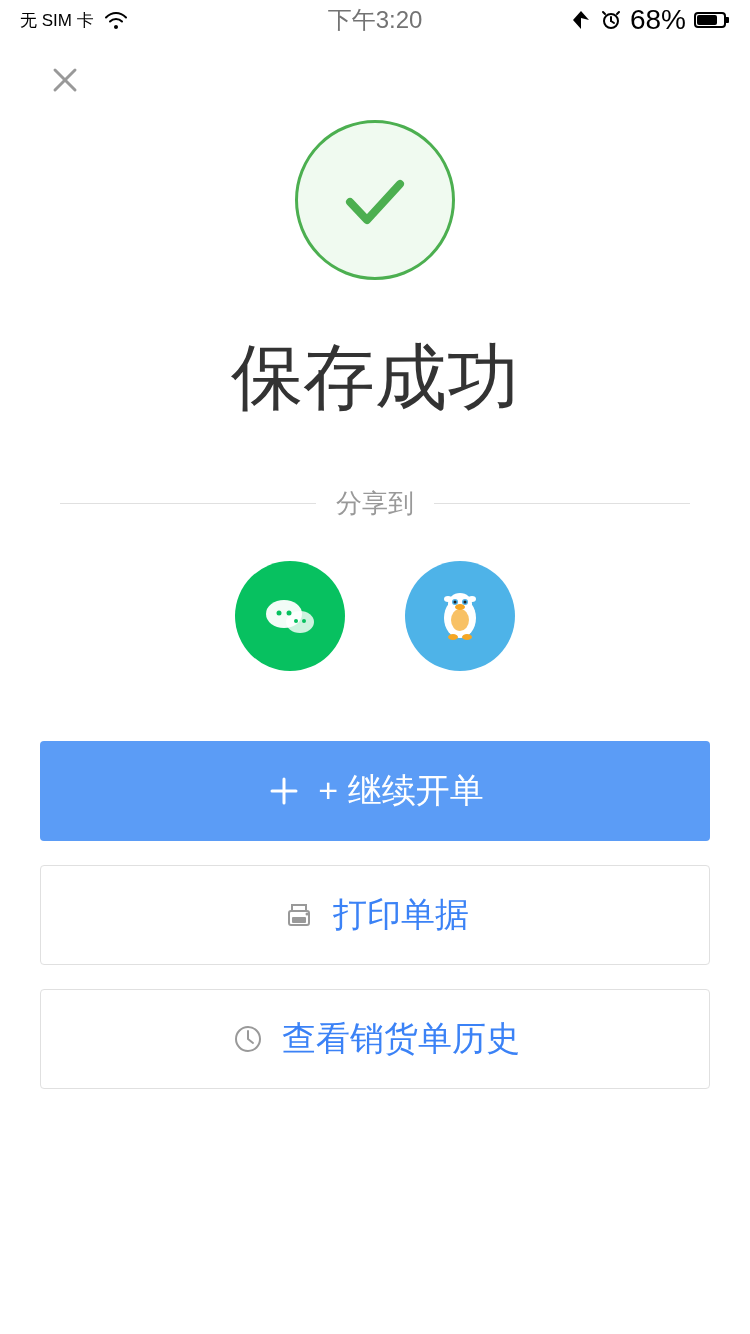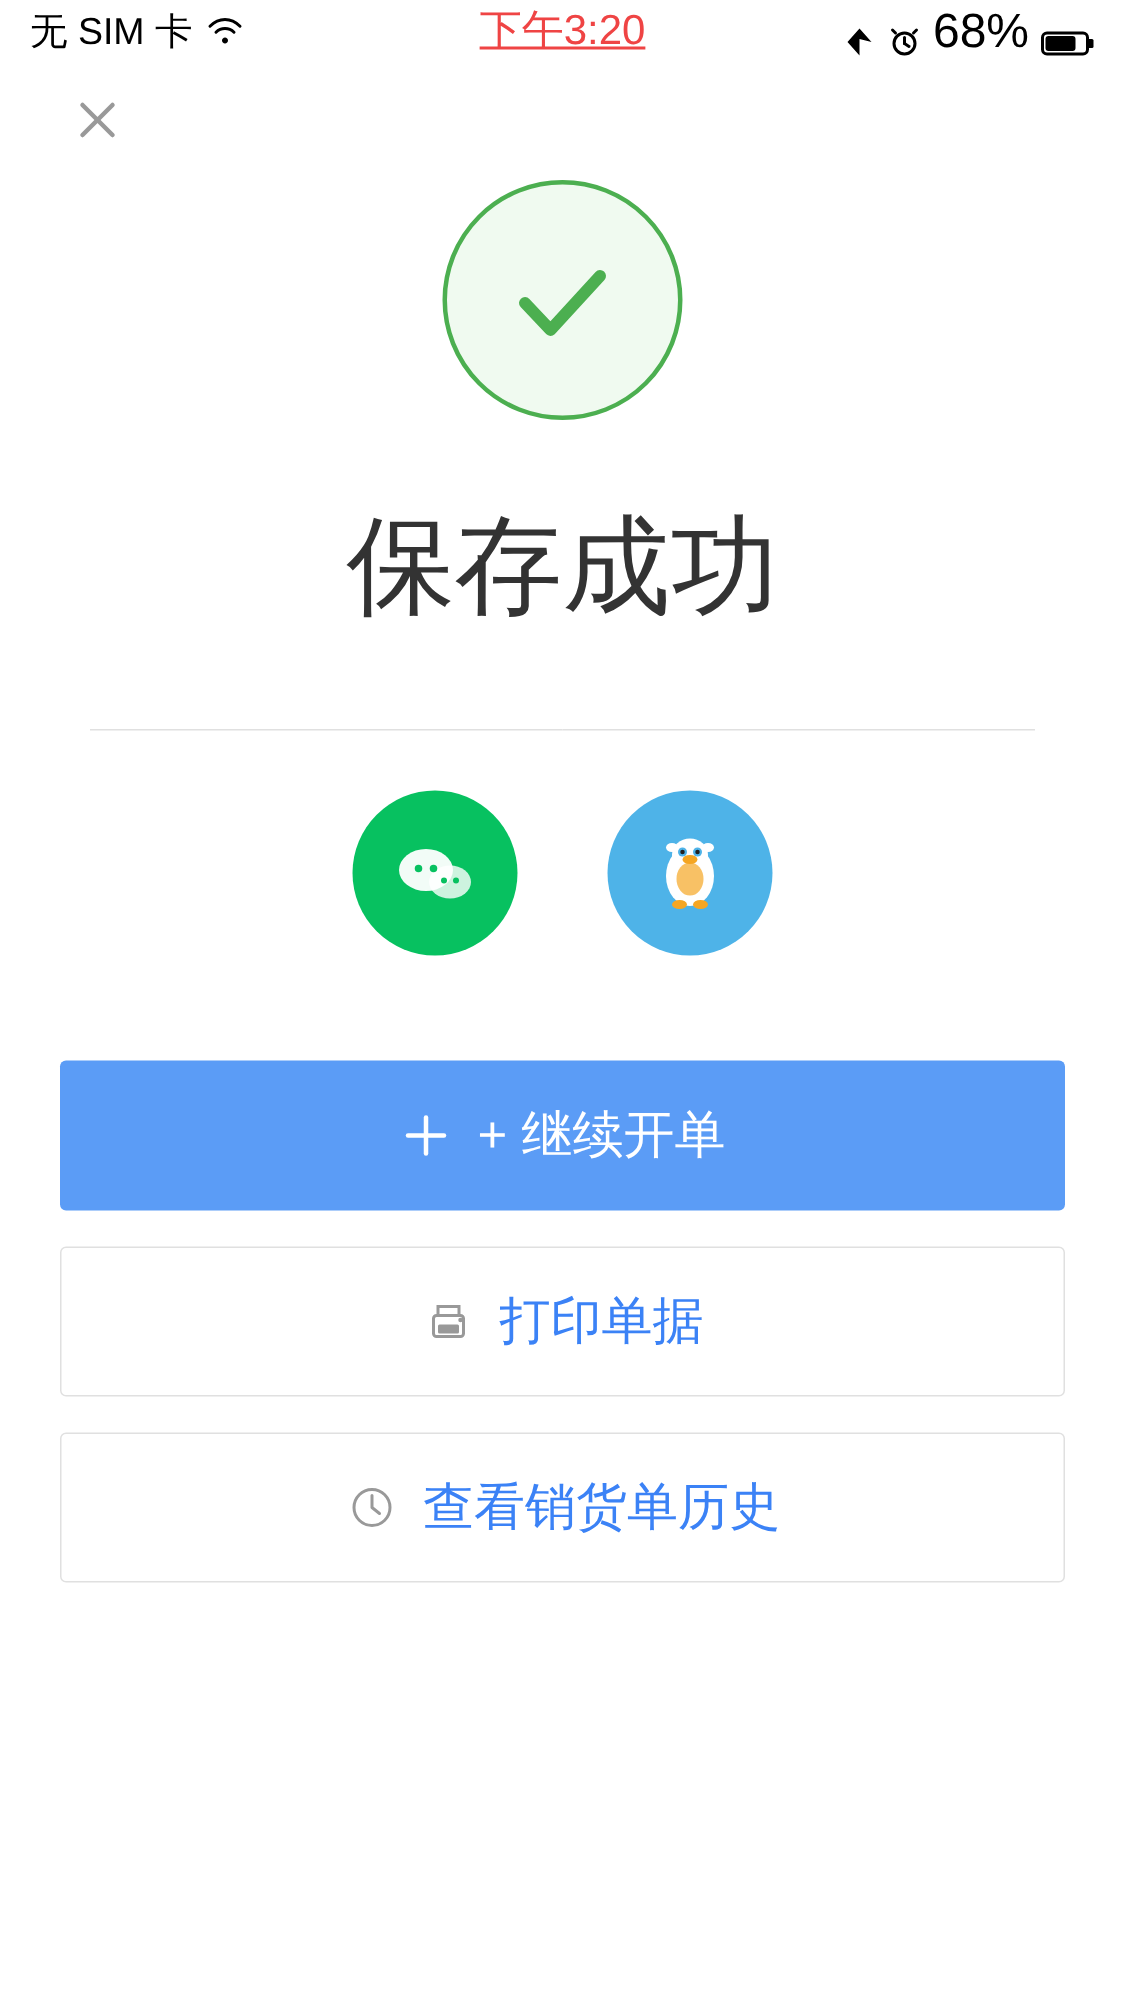--- a/index.html
+++ b/index.html
@@ -20,38 +20,37 @@
       display: flex;
       align-items: center;
       justify-content: space-between;
       padding: 0 20px;
       background: #ffffff;
     }
     .status-bar-left {
       display: flex;
       align-items: center;
       gap: 8px;
-      font-size: 25px;
+      font-size: 17px;
       font-weight: 400;
       color: #000;
     }
     .status-bar-center {
-      font-size: 28px;
+      font-size: 24px;
       font-weight: 500;
-      color: #ef4444;
+      color: #737373;
       position: absolute;
       left: 50%;
       transform: translateX(-50%);
-      text-decoration: underline;
     }
     .status-bar-right {
       display: flex;
-      align-items: flex-end;
+      align-items: center;
       gap: 8px;
-      font-size: 32px;
+      font-size: 28px;
       color: #000;
     }
 
     
     .wifi-icon {
       display: inline-block;
       width: 28px;
       height: 20px;
     }
 
@@ -234,20 +233,21 @@
   <div class="success-circle">
     <svg viewBox="0 0 80 80" fill="none" xmlns="http://www.w3.org/2000/svg">
       <polyline points="15,42 32,60 65,24" stroke="#4CAF50" stroke-width="8" stroke-linecap="round" stroke-linejoin="round" fill="none"></polyline>
     </svg>
   </div>
 
   <div class="success-title">保存成功</div>
 
   <div class="share-divider">
     <div class="line"></div>
+    <div class="label">分享到</div>
     <div class="line"></div>
   </div>
 
   <div class="share-icons">
 
     <div class="share-icon-btn wechat">
       <svg width="65" height="65" viewBox="0 0 65 65" fill="none">
 
         <ellipse cx="26" cy="30" rx="18" ry="14" fill="white" opacity="0.95"></ellipse>
         <ellipse cx="42" cy="38" rx="14" ry="11" fill="white" opacity="0.8"></ellipse>

